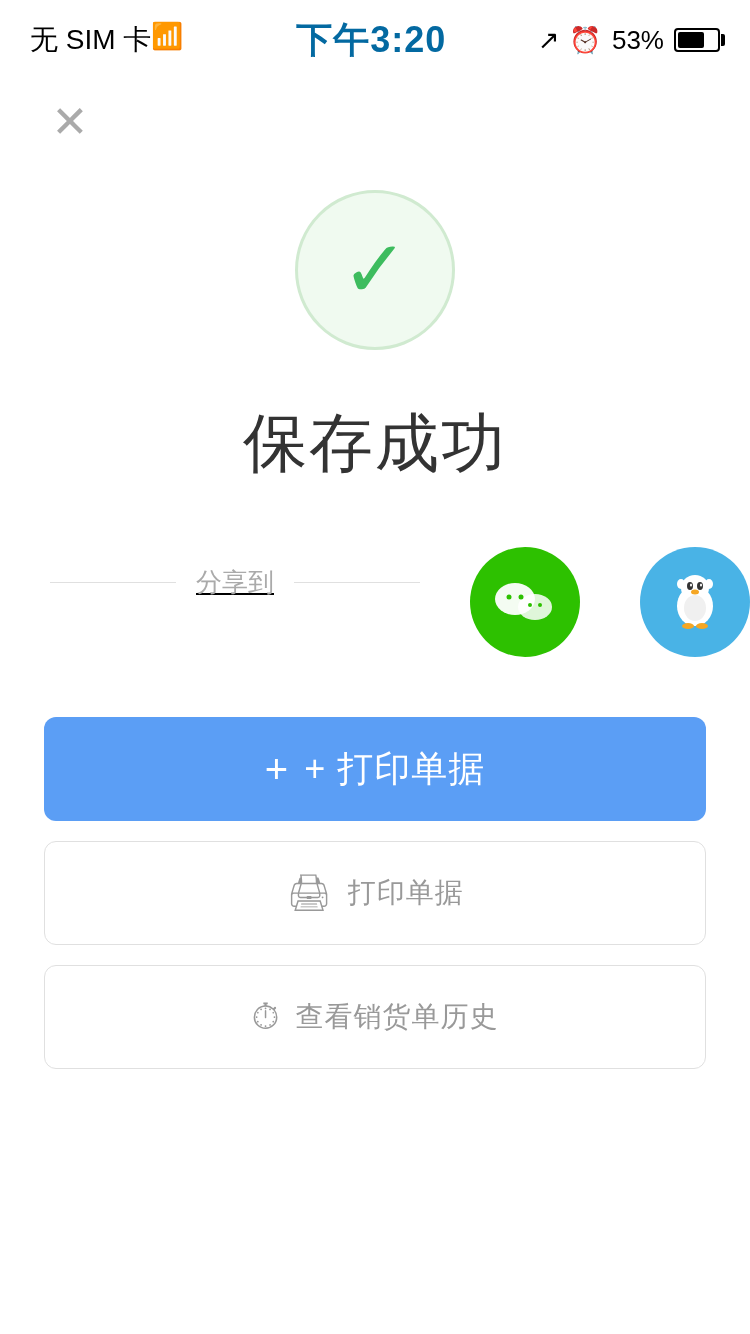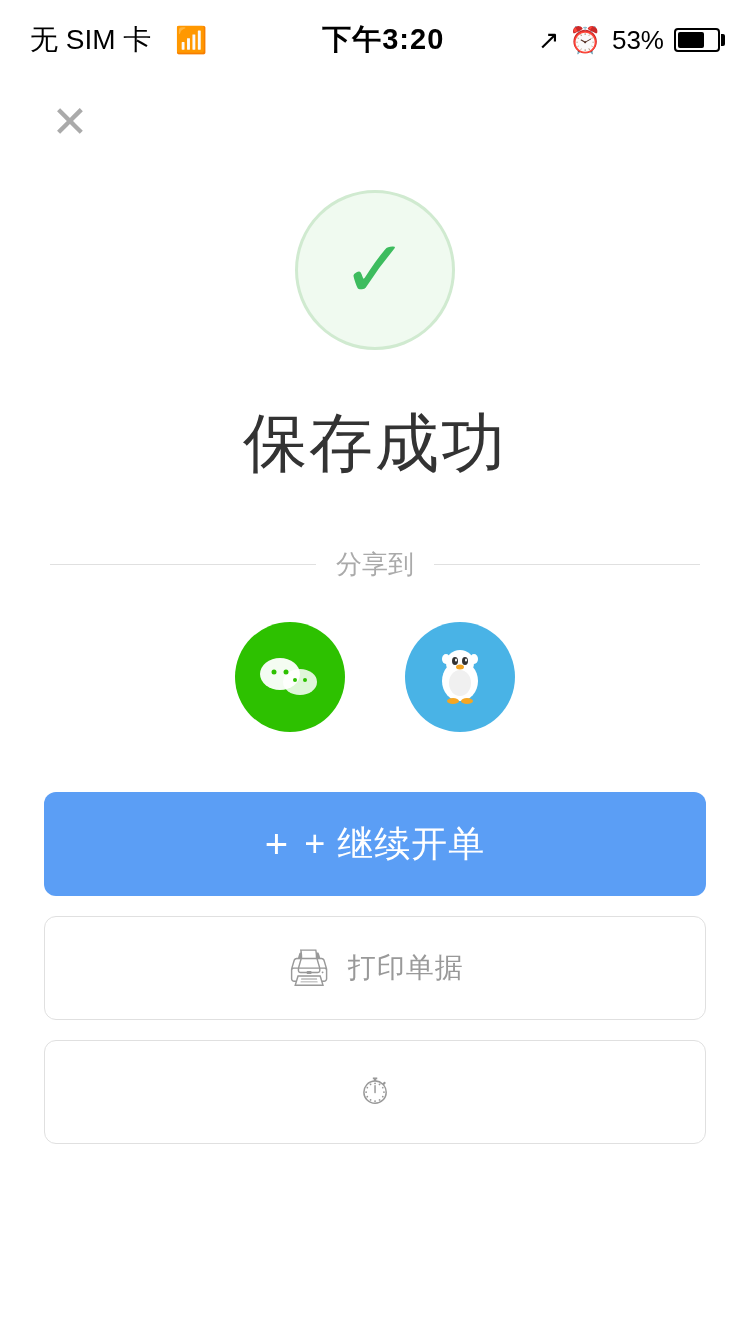--- a/index.html
+++ b/index.html
@@ -20,35 +20,35 @@
       height: 80px;
       display: flex;
       align-items: center;
       justify-content: space-between;
       padding: 0 30px;
       background: #fff;
     }
 
     .status-left {
       display: flex;
-      align-items: center;
-      gap: 24px;
+      align-items: flex-start;
+      gap: 0;
       font-size: 28px;
       color: #000;
       font-weight: 500;
     }
 
     .wifi-icon {
       font-size: 26px;
     }
 
     .status-center {
-      font-size: 29px;
+      font-size: 36px;
       font-weight: 600;
-      color: #000000;
+      color: #0369a1;
       letter-spacing: 1px;
       margin-left: 21px;
     }
 
     .status-right {
       display: flex;
       align-items: center;
       gap: 10px;
       font-size: 26px;
       color: #000;
@@ -142,23 +142,24 @@
       color: #333;
       font-weight: 400;
       margin-bottom: 60px;
       letter-spacing: 2px;
     }
 
     
     .share-section {
       width: 100%;
       display: flex;
-      flex-direction: column;
+      flex-direction: row;
       align-items: center;
       margin-bottom: 60px;
+      text-decoration: underline;
     }
 
     .divider-row {
       width: 100%;
       display: flex;
       align-items: center;
       padding: 0 50px;
       margin-bottom: 40px;
     }
 
@@ -348,27 +349,28 @@
           <ellipse cx="46" cy="14" rx="4" ry="5" fill="white"></ellipse>
         </svg>
       </div>
     </div>
   </div>
 
   <div class="buttons-section">
 
     <button class="btn-primary">
       <span class="btn-plus">+</span>
-      <span class="btn-primary-text">+ 继续开单</span>
+      <span class="btn-primary-text">+ 打印单据</span>
     </button>
 
     <button class="btn-secondary">
       <span class="btn-icon">🖨</span>
       <span class="btn-secondary-text">打印单据</span>
     </button>
 
     <button class="btn-secondary">
       <span class="btn-icon">⏱</span>
+      <span class="btn-secondary-text">查看销货单历史</span>
     </button>
 
   </div>
 
 </div>
 
 </body></html>

